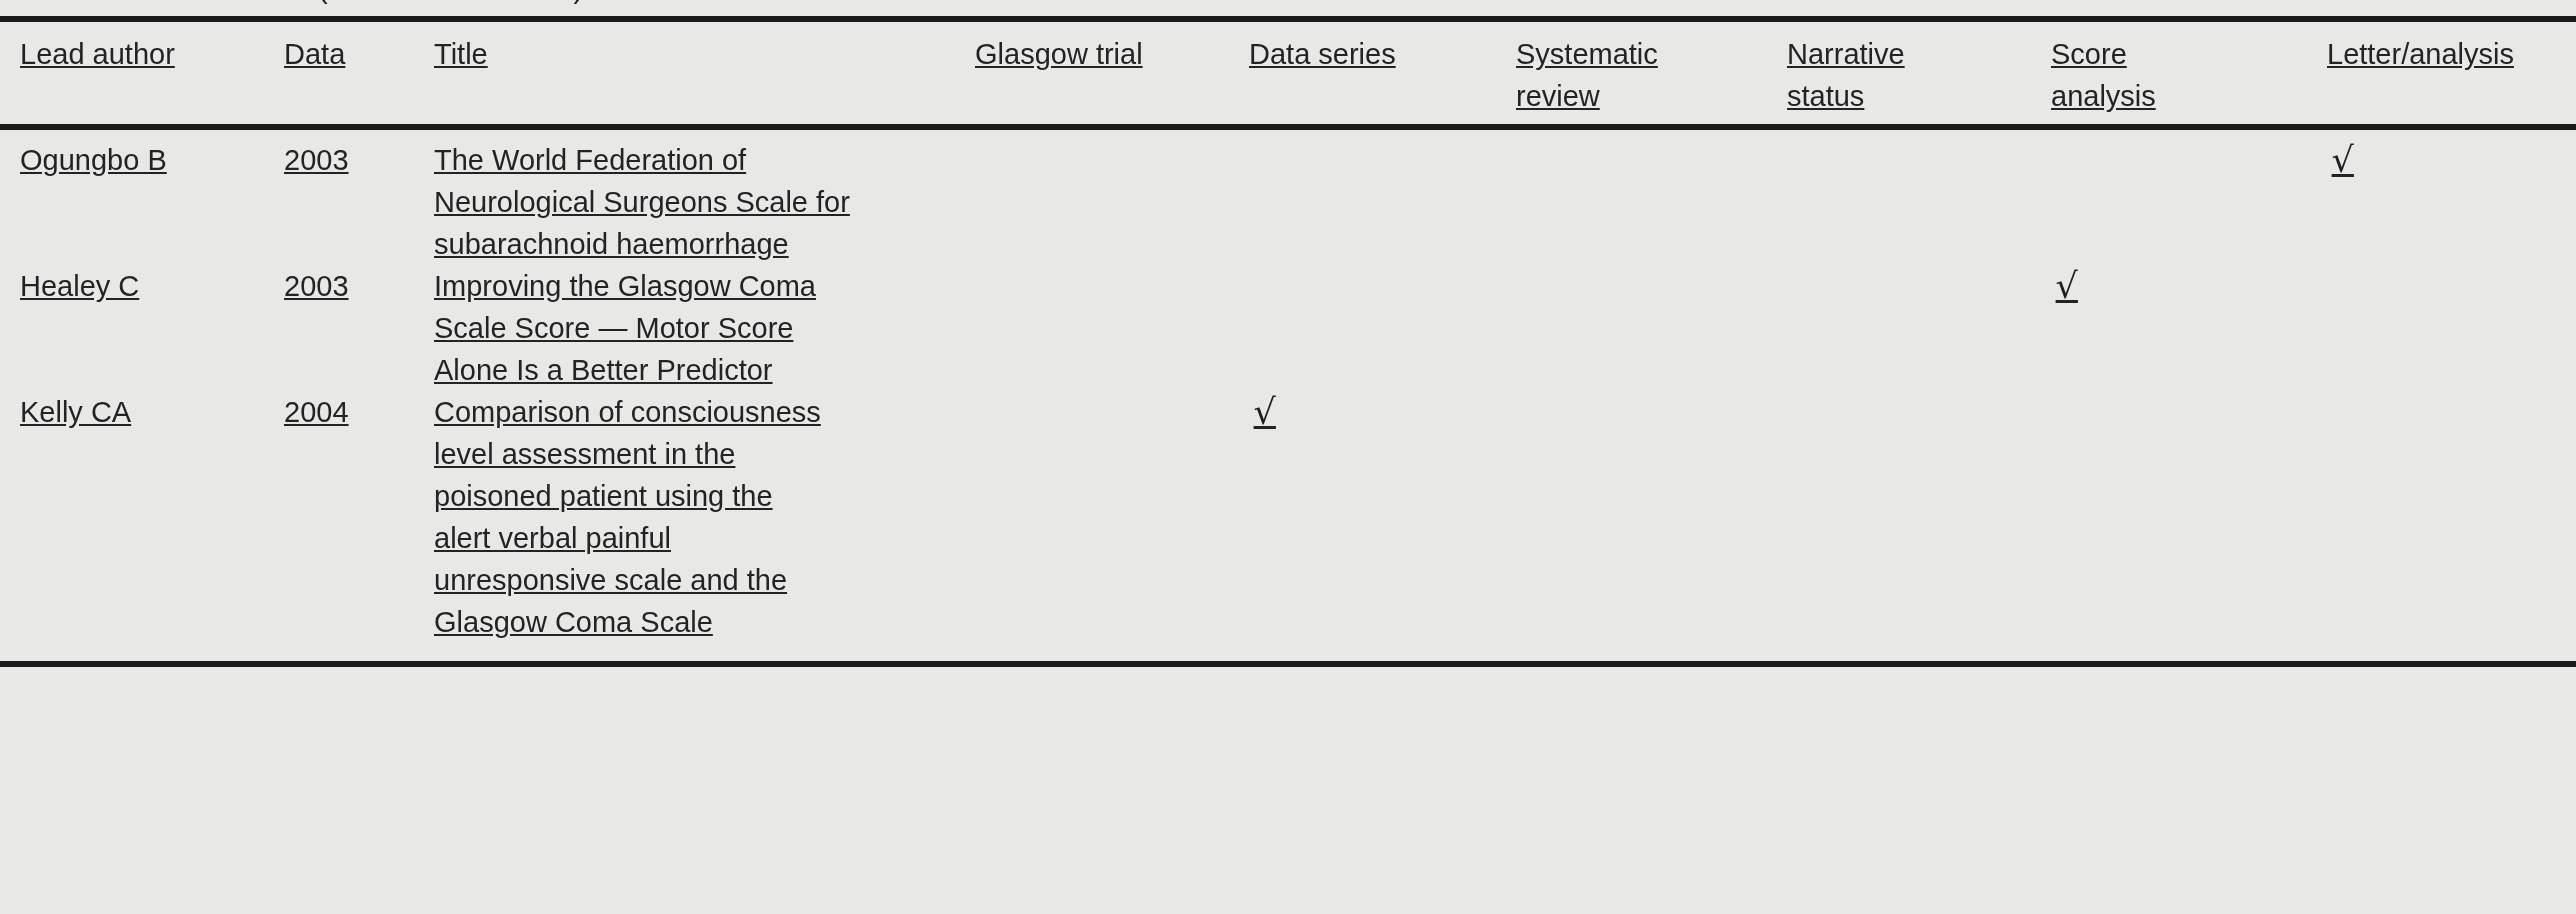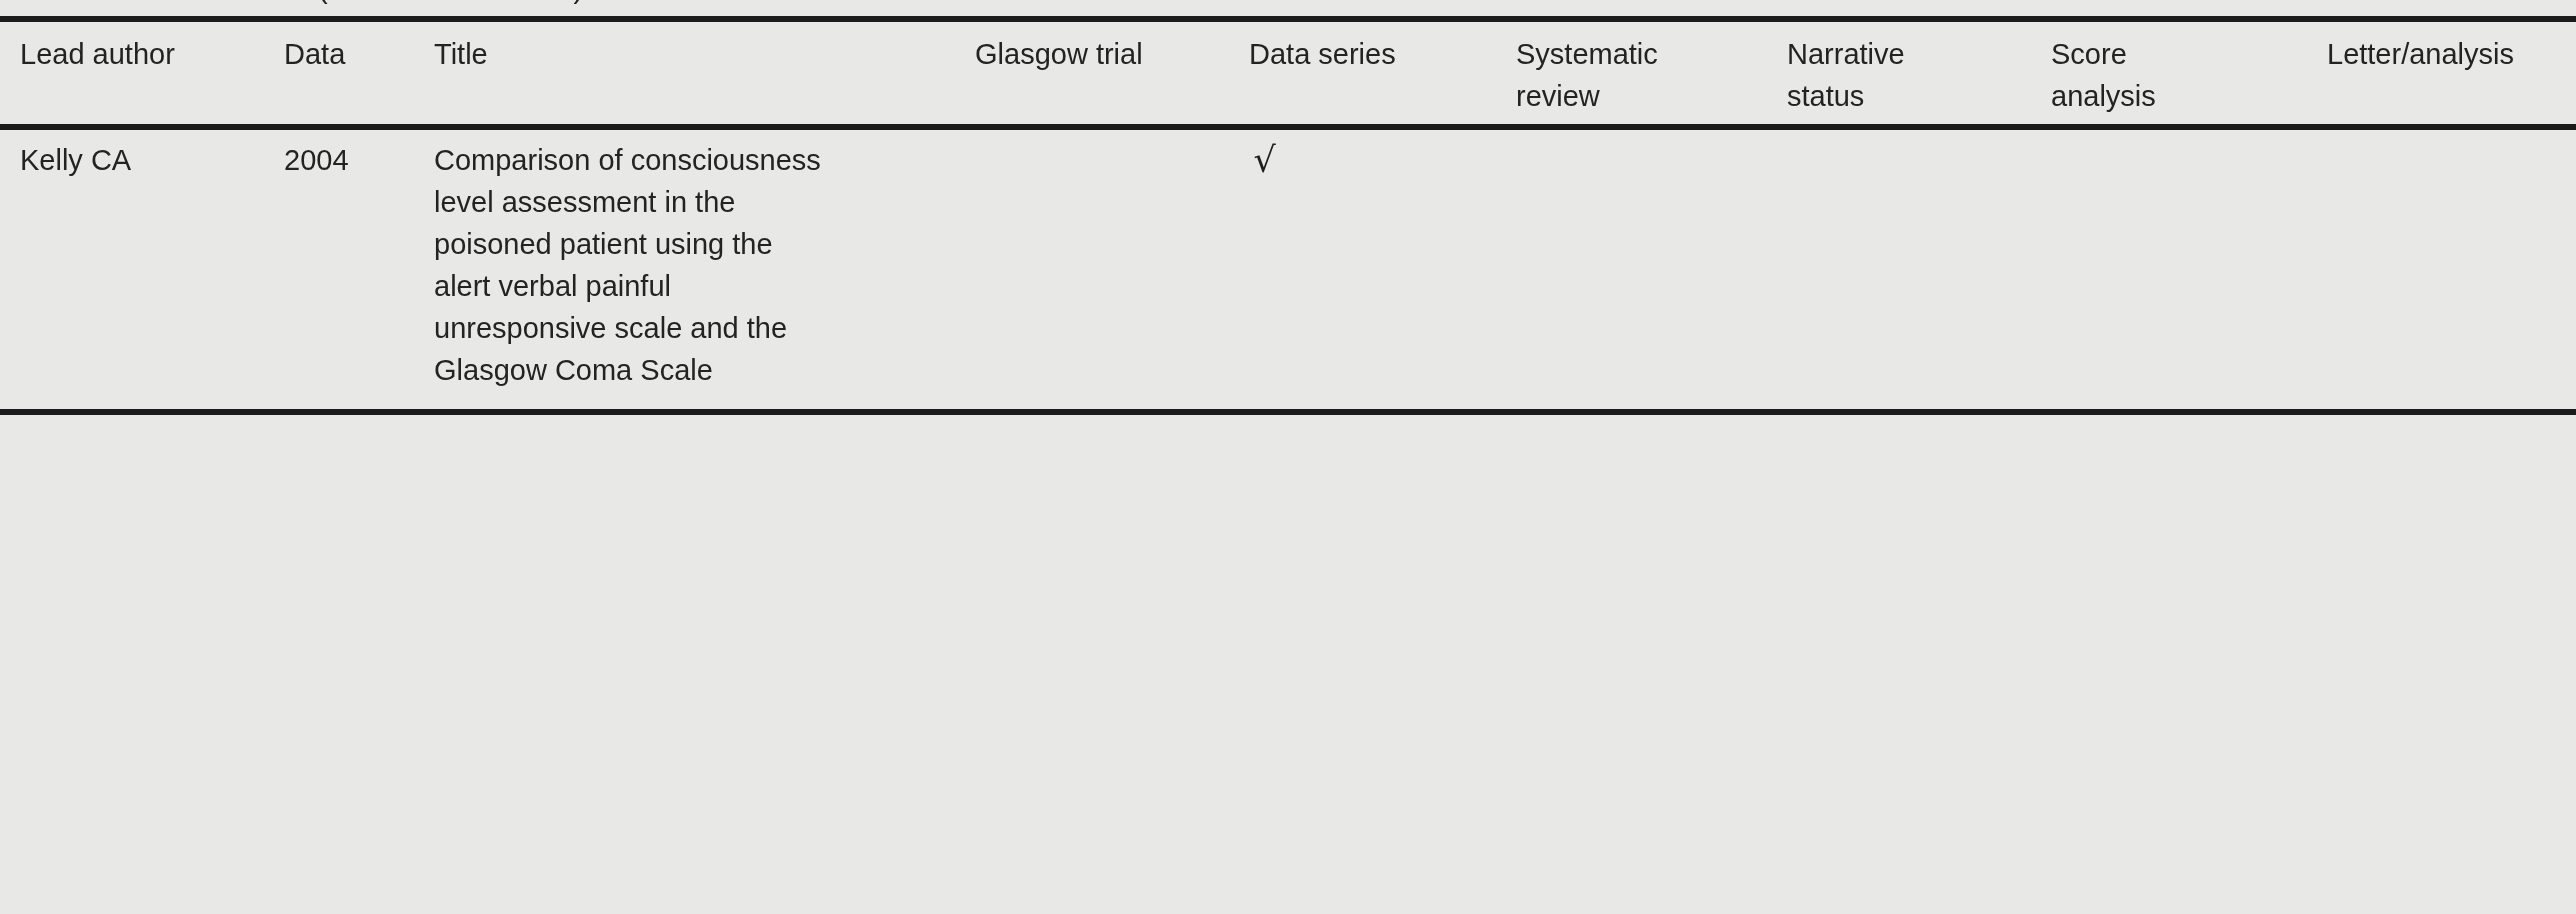--- a/index.html
+++ b/index.html
@@ -3,21 +3,21 @@
 <meta charset="utf-8">
 <style>
   * { margin: 0; padding: 0; box-sizing: border-box; }
   html, body {
     width: 2576px; height: 915px; overflow: hidden;
     background: #e8e8e7;
     color: #232323;
     font-family: "Liberation Sans", sans-serif;
     font-size: 29px;
   }
-  .figure { width: 2576px; height: 915px; position: relative; }
+  .figure { width: 2576px; height: 915px; position: relative; text-decoration: underline; }
 
   
   .caption-clip {
     position: relative; height: 16.4px; overflow: hidden;
   }
   .caption-clip span {
     position: absolute; left: 318px; top: -28px;
     font-size: 29px; letter-spacing: 12px; color: #232323;
   }
 
@@ -82,20 +82,46 @@
 review</th>
         <th>Narrative
 status</th>
         <th>Score
 analysis</th>
         <th>Letter/analysis</th>
       </tr>
     </thead>
     <tbody>
       <tr>
+        <td>Ogungbo B</td>
+        <td>2003</td>
+        <td>The World Federation of
+Neurological Surgeons Scale for
+subarachnoid haemorrhage</td>
+        <td class="check"></td>
+        <td class="check"></td>
+        <td class="check"></td>
+        <td class="check"></td>
+        <td class="check"></td>
+        <td class="check">√</td>
+      </tr>
+      <tr>
+        <td>Healey C</td>
+        <td>2003</td>
+        <td>Improving the Glasgow Coma
+Scale Score — Motor Score
+Alone Is a Better Predictor</td>
+        <td class="check"></td>
+        <td class="check"></td>
+        <td class="check"></td>
+        <td class="check"></td>
+        <td class="check">√</td>
+        <td class="check"></td>
+      </tr>
+      <tr>
         <td>Kelly CA</td>
         <td>2004</td>
         <td>Comparison of consciousness
 level assessment in the
 poisoned patient using the
 alert verbal painful
 unresponsive scale and the
 Glasgow Coma Scale</td>
         <td class="check"></td>
         <td class="check">√</td>

